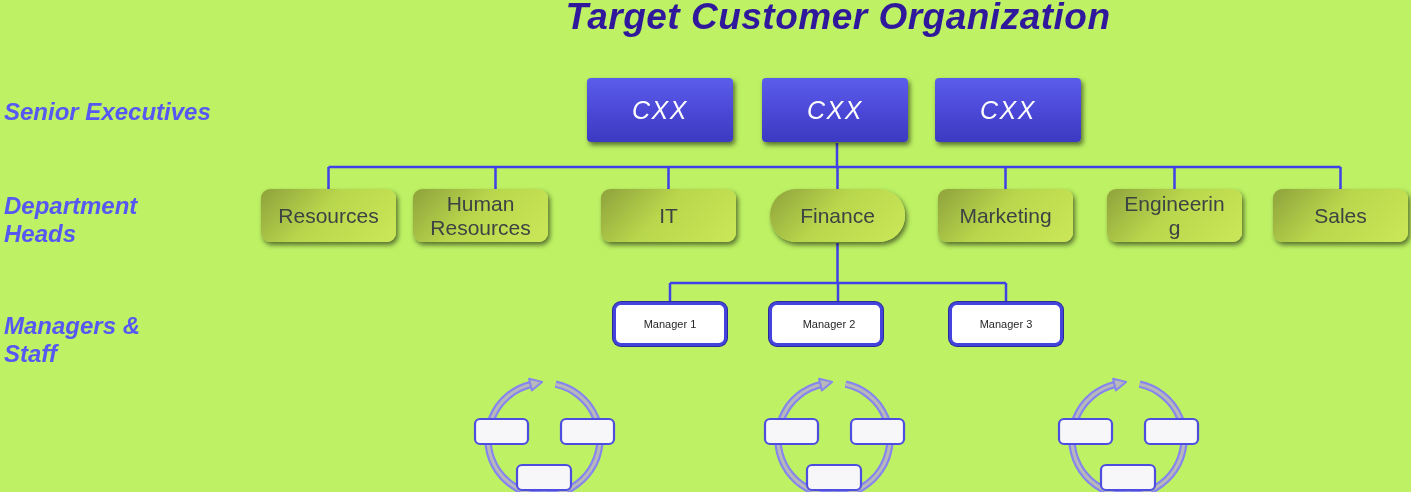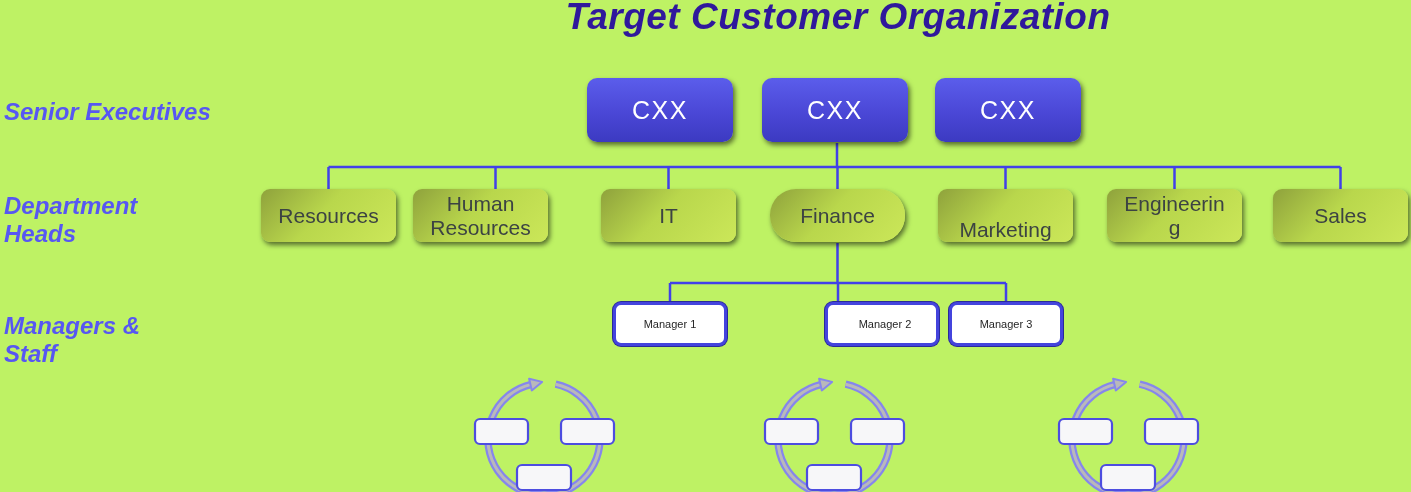--- a/index.html
+++ b/index.html
@@ -19,23 +19,24 @@
   .row-label{
     position:absolute;left:4px;
     color:#5757f2;font-size:24px;font-weight:bold;font-style:italic;
     line-height:1.17;
   }
   .connectors{position:absolute;left:0;top:0;z-index:1;}
   .node{position:absolute;z-index:2;display:flex;align-items:center;justify-content:center;text-align:center;box-sizing:border-box;}
   .cxx-box{
     top:78px;width:146px;height:64px;
     background:linear-gradient(180deg,#5b5deb 0%,#4a47d6 55%,#3c3ac1 100%);
-    border-radius:10px;
+    border-radius:4px;
     color:#fff;font-size:25px;letter-spacing:1.5px;
     box-shadow:2px 3px 5px rgba(0,0,0,.55);
+    font-style:italic;
   }
   .dept-box{
     top:189px;width:135px;height:53px;
     background:linear-gradient(133deg,#8fa23c 0%,#b9d74c 45%,#cbe759 100%);
     border-radius:9px;
     color:#3c4343;font-size:21px;line-height:1.12;
     padding:0 14px;
     overflow-wrap:anywhere;
     box-shadow:2px 3px 5px rgba(0,0,0,.55);
   }
@@ -87,34 +88,34 @@
   </div>
   <div class="node dept-box" style="left:413px;">
     <span>Human Resources</span>
   </div>
   <div class="node dept-box" style="left:601px;">
     <span>IT</span>
   </div>
   <div class="node dept-box" style="left:770px;border-radius:26px;">
     <span>Finance</span>
   </div>
-  <div class="node dept-box" style="left:938px;align-items:flex-end;">
+  <div class="node dept-box" style="left:938px;">
     <span>Marketing</span>
   </div>
   <div class="node dept-box" style="left:1107px;">
     <span>Engineering</span>
   </div>
   <div class="node dept-box" style="left:1273px;justify-content:center;">
     <span>Sales</span>
   </div>
 
   <div class="node mgr-box" style="left:613px;">
     <span>Manager 1</span>
   </div>
-  <div class="node mgr-box" style="left:825px;padding-left:28px;">
+  <div class="node mgr-box" style="left:769px;padding-left:28px;">
     <span>Manager 2</span>
   </div>
   <div class="node mgr-box" style="left:949px;">
     <span>Manager 3</span>
   </div>
 
   <svg class="cycle" style="left:464px;" width="160" height="116" viewBox="0 0 160 116">
     <path class="arc-outer" d="M91.6 8.2 A56 56 0 1 1 67.4 8.4"></path>
     <path class="arc-inner" d="M91.6 8.2 A56 56 0 1 1 67.4 8.4"></path>
     <path class="arrowhead" d="M78.1 5.9 L65.1 2.8 L67.8 14.4 Z"></path>

